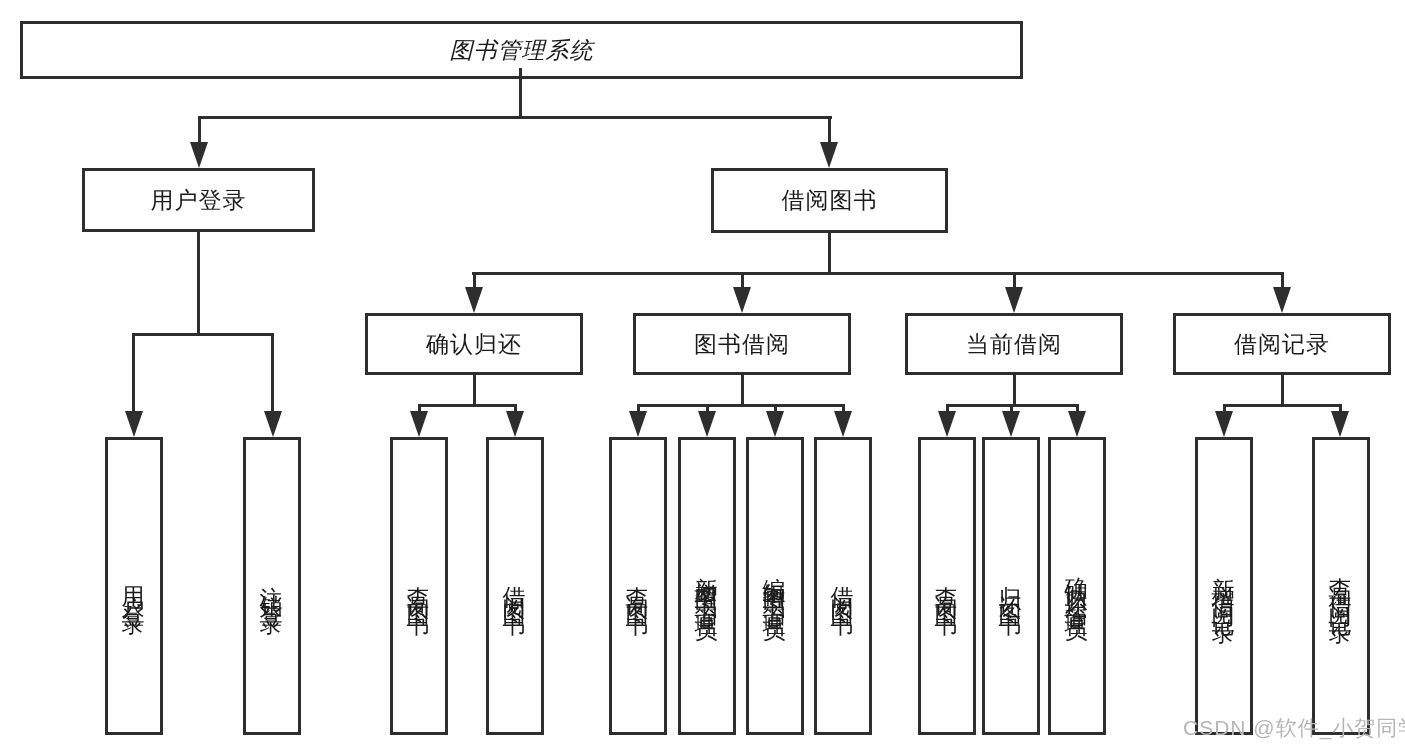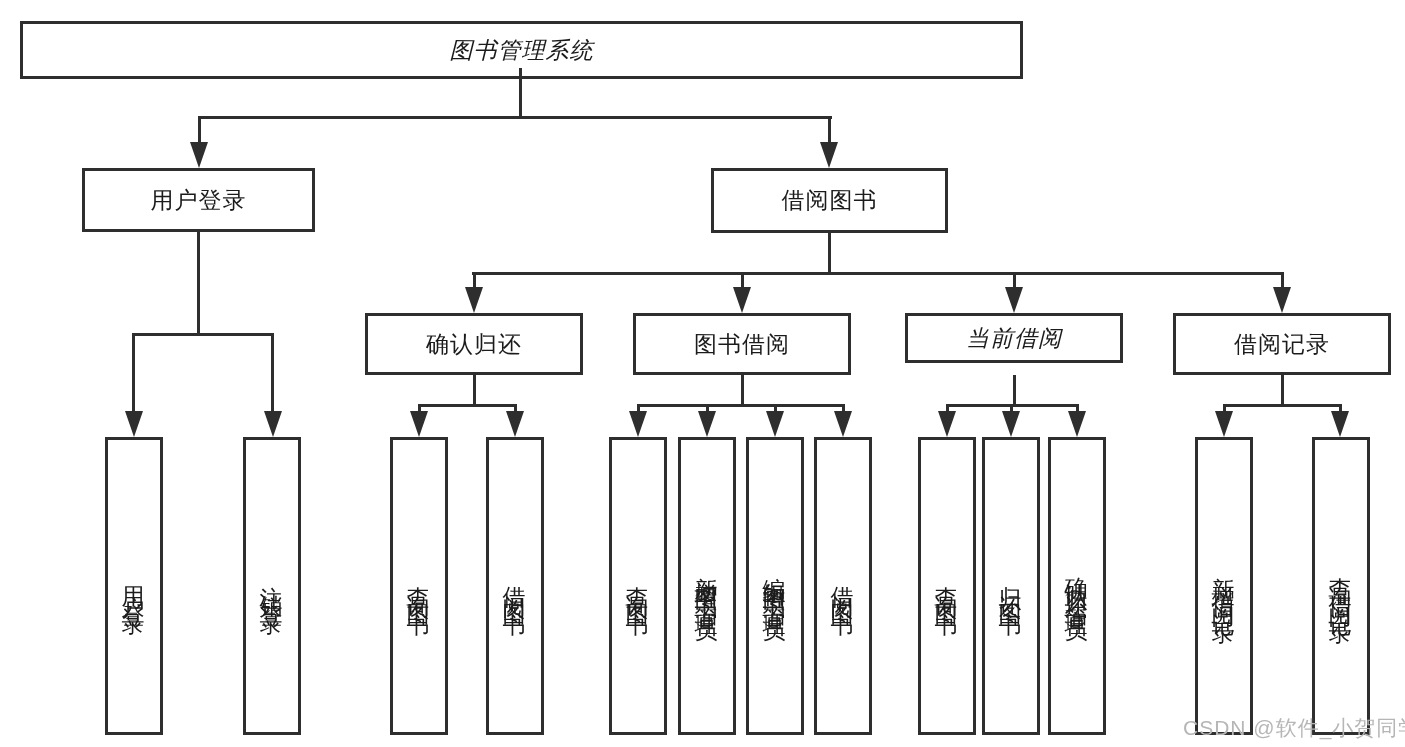--- a/index.html
+++ b/index.html
@@ -91,21 +91,21 @@
   <div class="tri" style="left:465px;  top:287px;"></div>
   <div class="vl" style="left:741px;  top:272px; height:18px;"></div>
   <div class="tri" style="left:733px;  top:287px;"></div>
   <div class="vl" style="left:1013px; top:272px; height:18px;"></div>
   <div class="tri" style="left:1005px; top:287px;"></div>
   <div class="vl" style="left:1281px; top:272px; height:18px;"></div>
   <div class="tri" style="left:1273px; top:287px;"></div>
 
   <div class="box" style="left:365px;  top:313px; width:218px; height:62px;">确认归还</div>
   <div class="box" style="left:633px;  top:313px; width:218px; height:62px;">图书借阅</div>
-  <div class="box" style="left:905px;  top:313px; width:218px; height:50px;font-style:italic;">当前借阅</div>
+  <div class="box" style="left:905px;  top:313px; width:218px; height:62px;">当前借阅</div>
   <div class="box" style="left:1173px; top:313px; width:218px; height:62px;">借阅记录</div>
 
   <div class="vl" style="left:473px; top:375px; height:32px;"></div>
   <div class="hl" style="left:418px; top:404px; width:99px;"></div>
   <div class="vl" style="left:418px; top:404px; height:9px;"></div>
   <div class="tri" style="left:410px; top:411px;"></div>
   <div class="vl" style="left:514px; top:404px; height:9px;"></div>
   <div class="tri" style="left:506px; top:411px;"></div>
 
   <div class="vl" style="left:741px; top:375px; height:32px;"></div>

